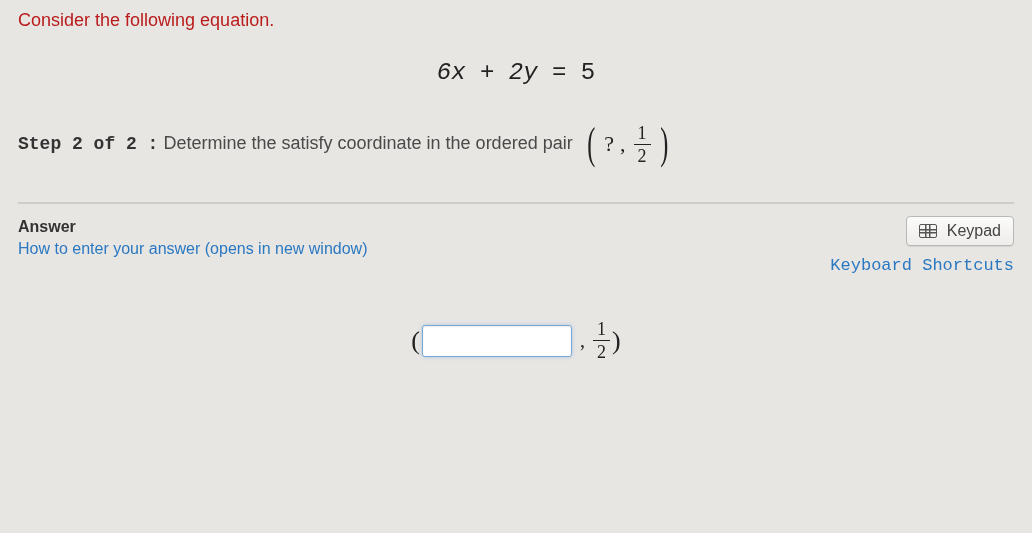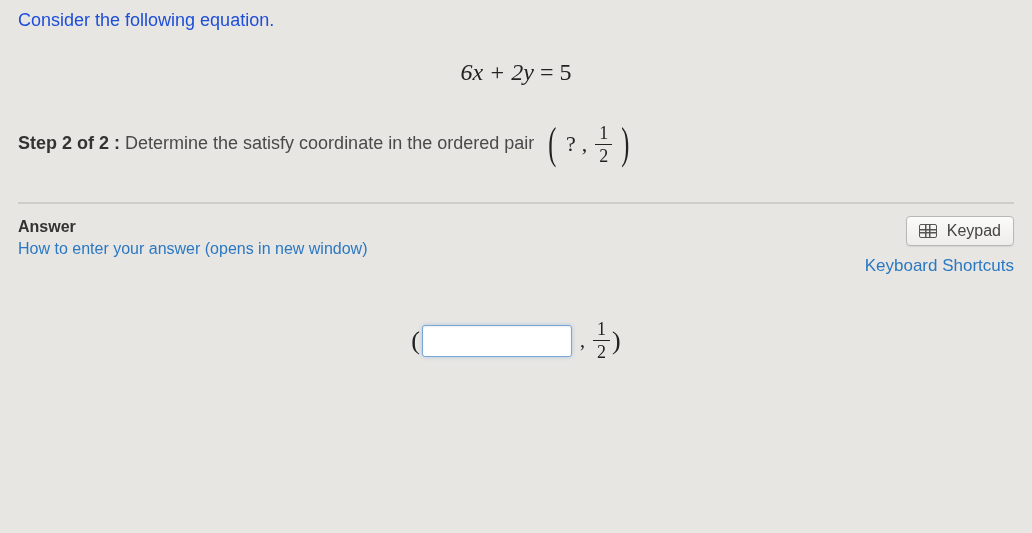--- a/index.html
+++ b/index.html
@@ -8,39 +8,39 @@
       height: 533px;
       font-family: "Segoe UI", Arial, sans-serif;
       background: #e8e6e3;
       color: #3a3a3a;
       padding: 10px 18px;
       position: relative;
       overflow: hidden;
     }
     .intro {
       font-size: 18px;
-      color: #1d4ed8;
+      color: #b91c1c;
       margin-bottom: 28px;
     }
     .equation-row {
       text-align: center;
-      font-family: Liberation Serif, serif;
+      font-family: Liberation Mono, monospace;
       font-size: 24px;
       font-style: italic;
       color: #222;
       margin-bottom: 34px;
     }
     .equation-row .num { font-style: normal; }
     .step-row {
       font-size: 18px;
       color: #4a4a4a;
       line-height: 2.2;
       margin-bottom: 34px;
     }
-    .step-label { font-weight: 700; color: #333; }
+    .step-label { font-weight: 700; color: #333; font-family: Liberation Mono, monospace; }
     .inline-pair {
       display: inline-flex;
       align-items: center;
       vertical-align: middle;
       font-family: "Cambria Math","Times New Roman",serif;
       font-size: 22px;
       color: #222;
       padding: 0 6px;
     }
     .paren {
@@ -104,20 +104,21 @@
       background-position: 0 33%, 0 66%, 33% 0, 66% 0;
       background-repeat: no-repeat;
       border: 1.5px solid #555;
       border-radius: 2px;
     }
     .kbd-shortcuts {
       font-size: 17px;
       color: #2a78c2;
       margin-top: 10px;
       cursor: pointer;
+      font-family: Liberation Mono, monospace;
     }
     .input-row {
       margin-top: 62px;
       text-align: center;
     }
     .input-pair {
       display: inline-flex;
       align-items: center;
       font-family: "Cambria Math","Times New Roman",serif;
       font-size: 20px;

